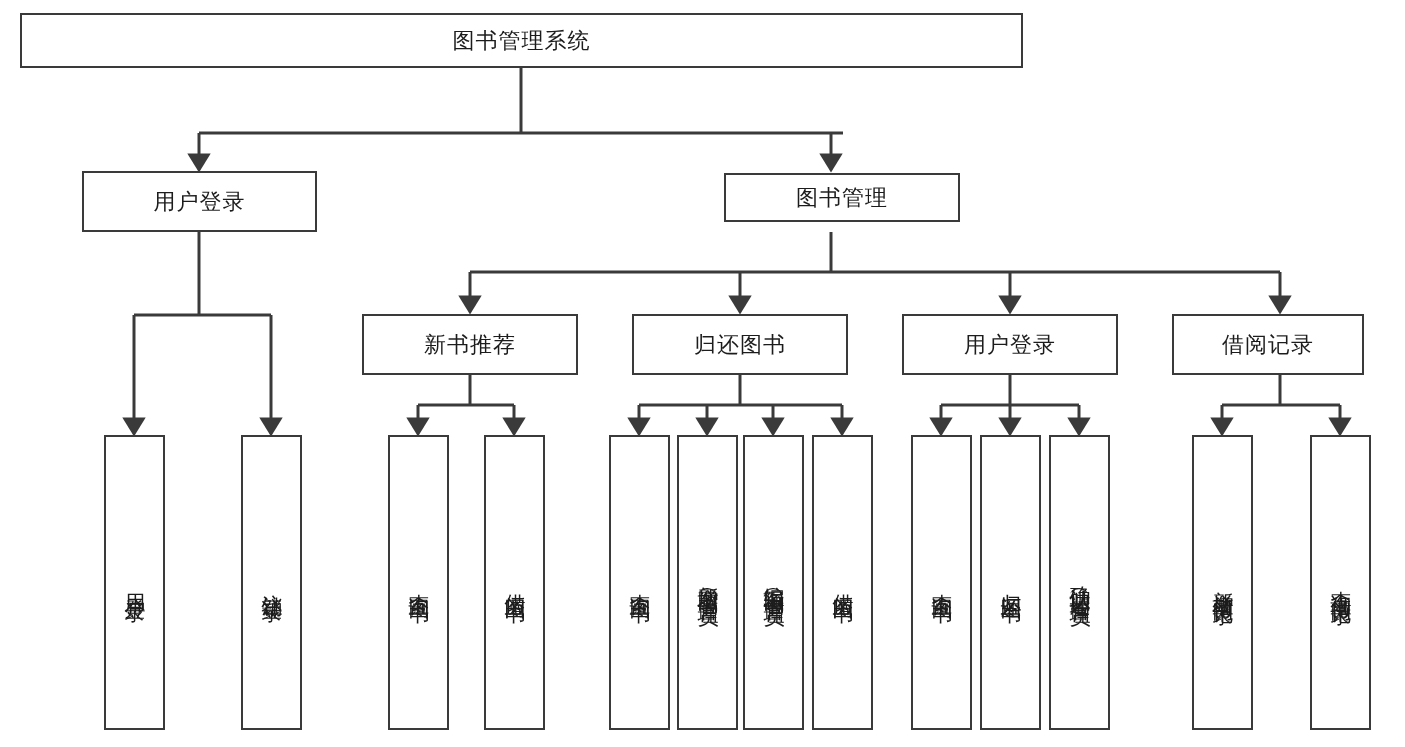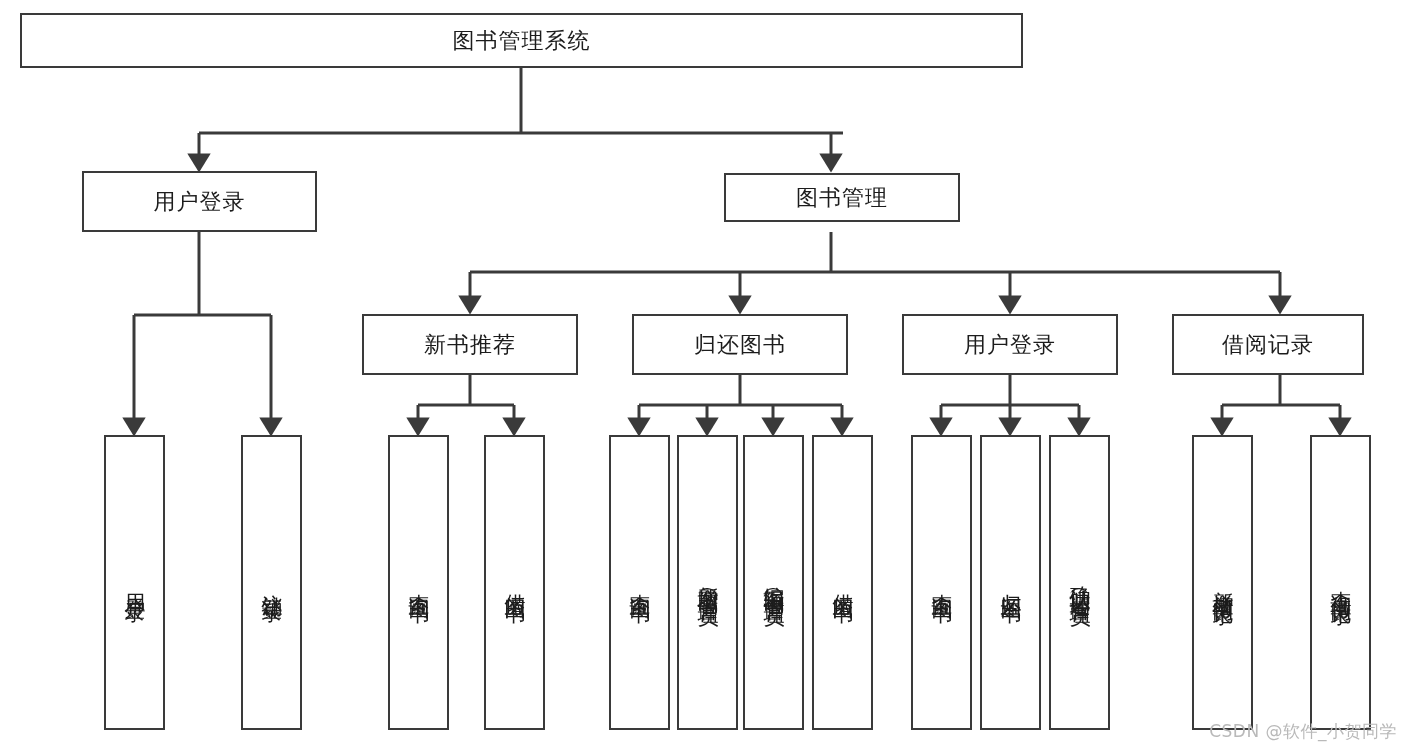--- a/index.html
+++ b/index.html
@@ -198,15 +198,14 @@
   </div>
 
   <div class="node vertical" style="left:1192px; top:435px; width:61px; height:295px;">
     <span class="node-label">新增借阅记录</span>
   </div>
 
   <div class="node vertical" style="left:1310px; top:435px; width:61px; height:295px;">
     <span class="node-label">查询借阅记录</span>
   </div>
 
-  <div id="watermark">CSDN @软件_小贺同学</div>
 
 </div>
 
 </body></html>

